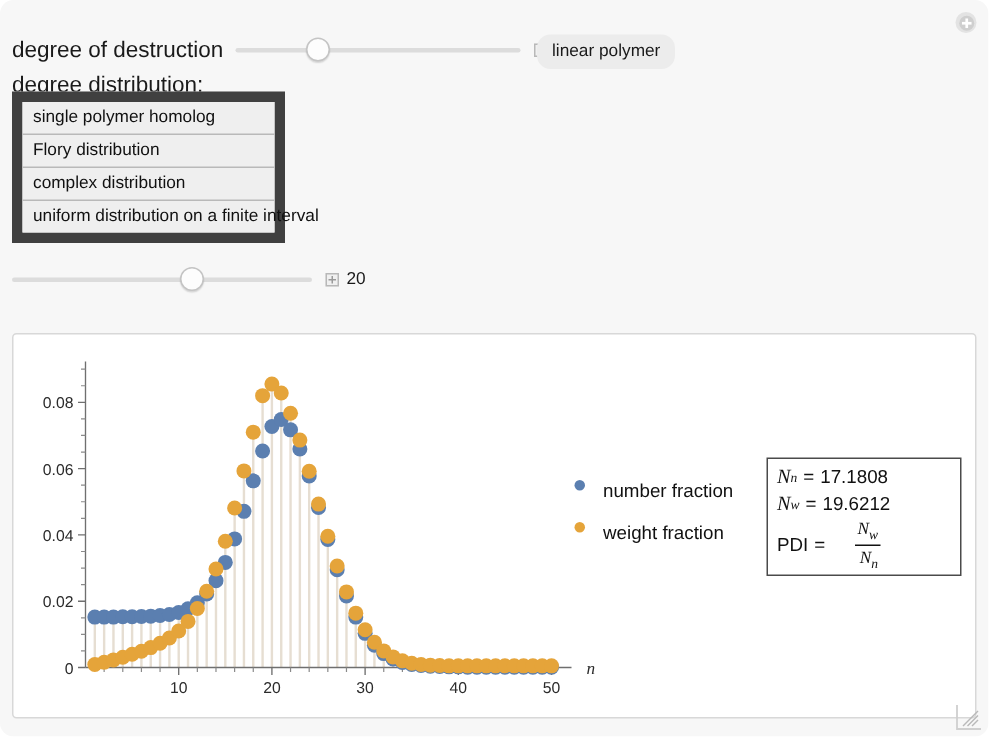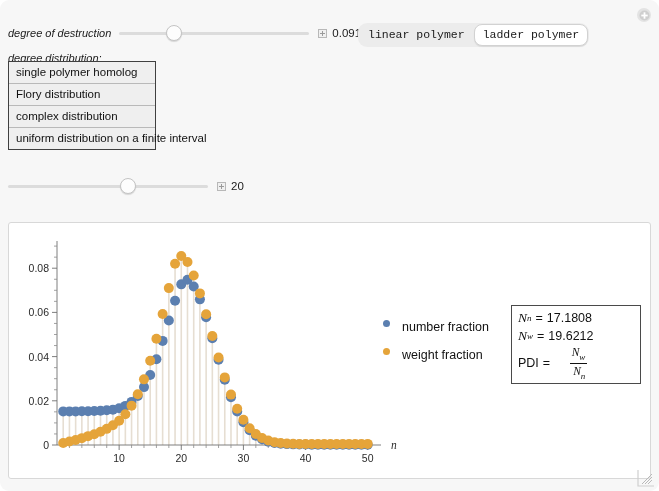--- a/index.html
+++ b/index.html
@@ -20,21 +20,21 @@
     position:absolute;top:8px;right:8px;width:14px;height:14px;
     border-radius:50%;
     background:#e3e3e3;
     display:flex;align-items:center;justify-content:center;
   }
   #corner-icon svg{display:block;}
 
   
   .ctrl-row{position:absolute;}
   .label{
-    font-size:11px;color:#1a1a1a;white-space:nowrap;font-style:italic;
+    font-size:15px;color:#1a1a1a;white-space:nowrap;
   }
   
   .slider{position:relative;height:18px;}
   .slider .track{
     position:absolute;top:8px;left:0;height:3px;border-radius:2px;
     background:#dcdcdc;
   }
   .slider .thumb{
     position:absolute;top:1px;width:16px;height:16px;border-radius:50%;
     background:#fdfdfd;border:1px solid #c4c4c4;
@@ -57,31 +57,31 @@
   .segmented{
     display:inline-flex;align-items:center;
     background:#ececec;border-radius:9px;padding:1px;
     box-sizing:border-box;
   }
   .seg-btn{
     font-size:11.5px;color:#1a1a1a;
     padding:3px 8px 4px 8px;border-radius:8px;
     background:transparent;border:1px solid transparent;
     cursor:pointer;white-space:nowrap;
-    font-family:Liberation Mono, monospace;
+    font-family:Liberation Sans, sans-serif;
   }
   .seg-btn.selected{
     background:#ffffff;border:1px solid #d2d2d2;
     box-shadow:0 1px 1px rgba(0,0,0,.08);
   }
 
   
   #dist-list{
-    position:absolute;left:8px;top:61px;width:148px;
-    border:1px solid #404040;
+    position:absolute;left:8px;top:61px;width:182px;
+    border:7px solid #404040;
     background:#efefef;
     box-sizing:border-box;
   }
   .dist-item{
     font-size:11.5px;color:#111;
     padding:4px 7px 5px 7px;
     border-bottom:1px solid #b9b9b9;
     background:#efefef;
     cursor:pointer;white-space:nowrap;
   }
@@ -150,21 +150,20 @@
         <div class="thumb" style="left:47px;"></div>
       </div>
       <span class="plusbox" style="margin-left:9px;"></span>
       <span class="numval">0.091</span>
     </div>
   </div>
 
   <div class="ctrl-row" style="left:358px;top:23px;">
     <div class="segmented">
       <button class="seg-btn">linear polymer</button>
-      <button class="seg-btn selected">ladder polymer</button>
     </div>
   </div>
 
   <div class="ctrl-row" style="left:8px;top:48px;">
     <span class="label">degree distribution:</span>
   </div>
 
   <div id="dist-list">
     <div class="dist-item">single polymer homolog</div>
     <div class="dist-item">Flory distribution</div>

